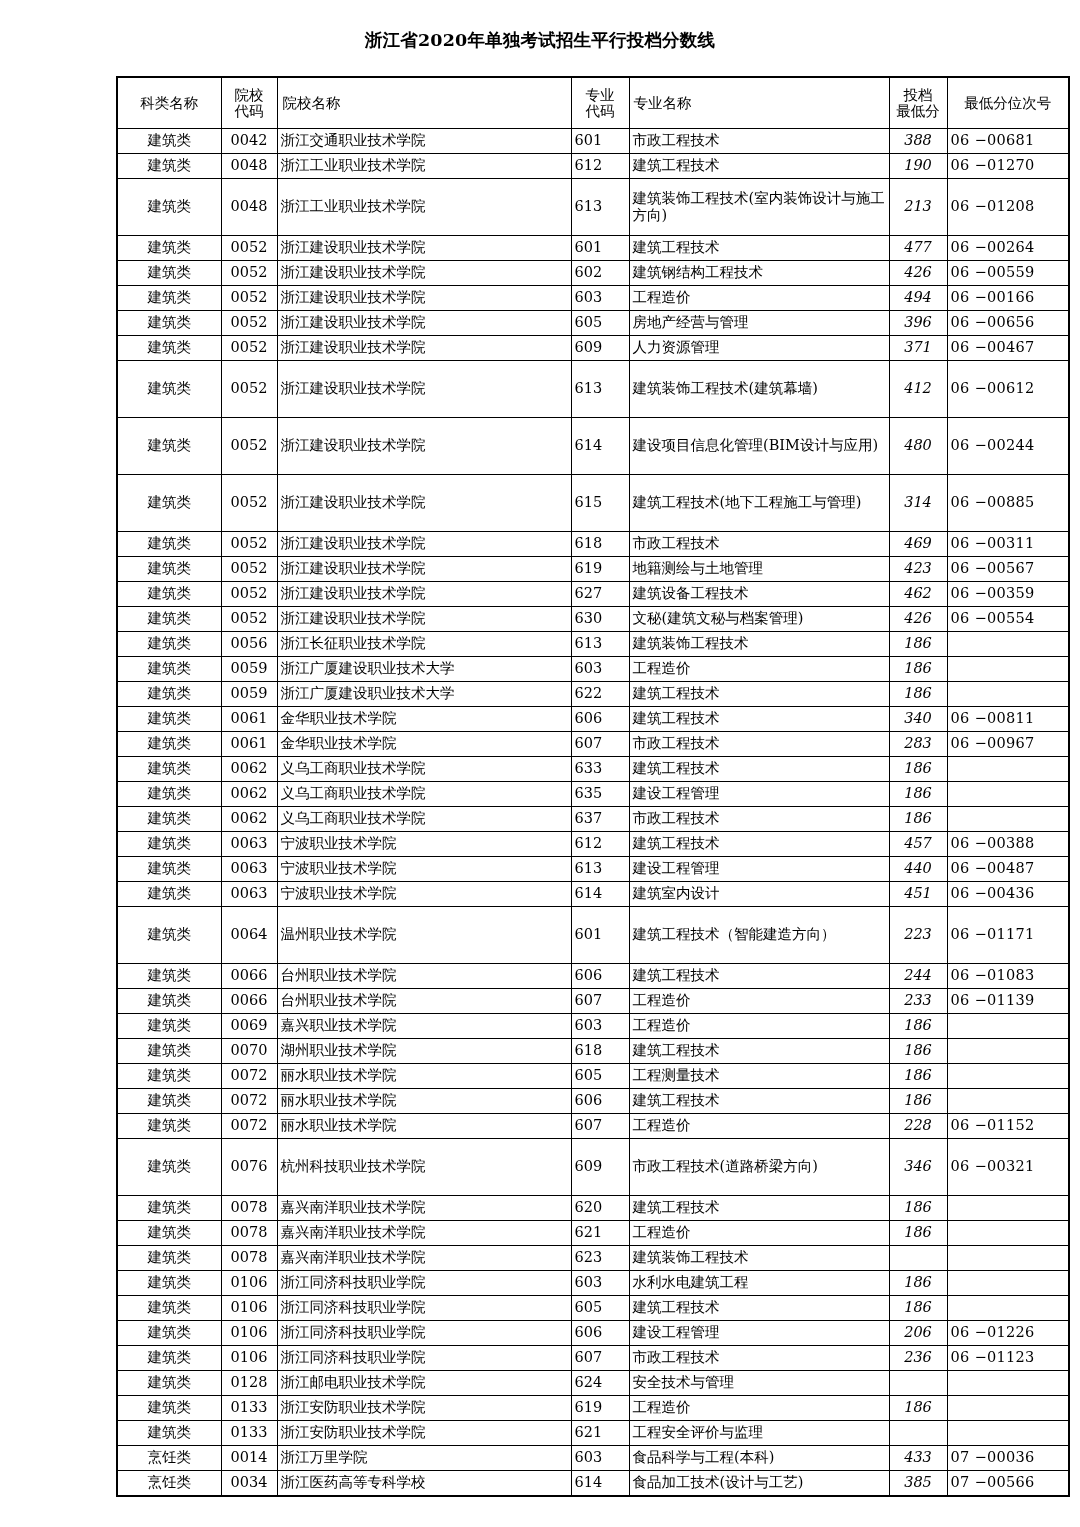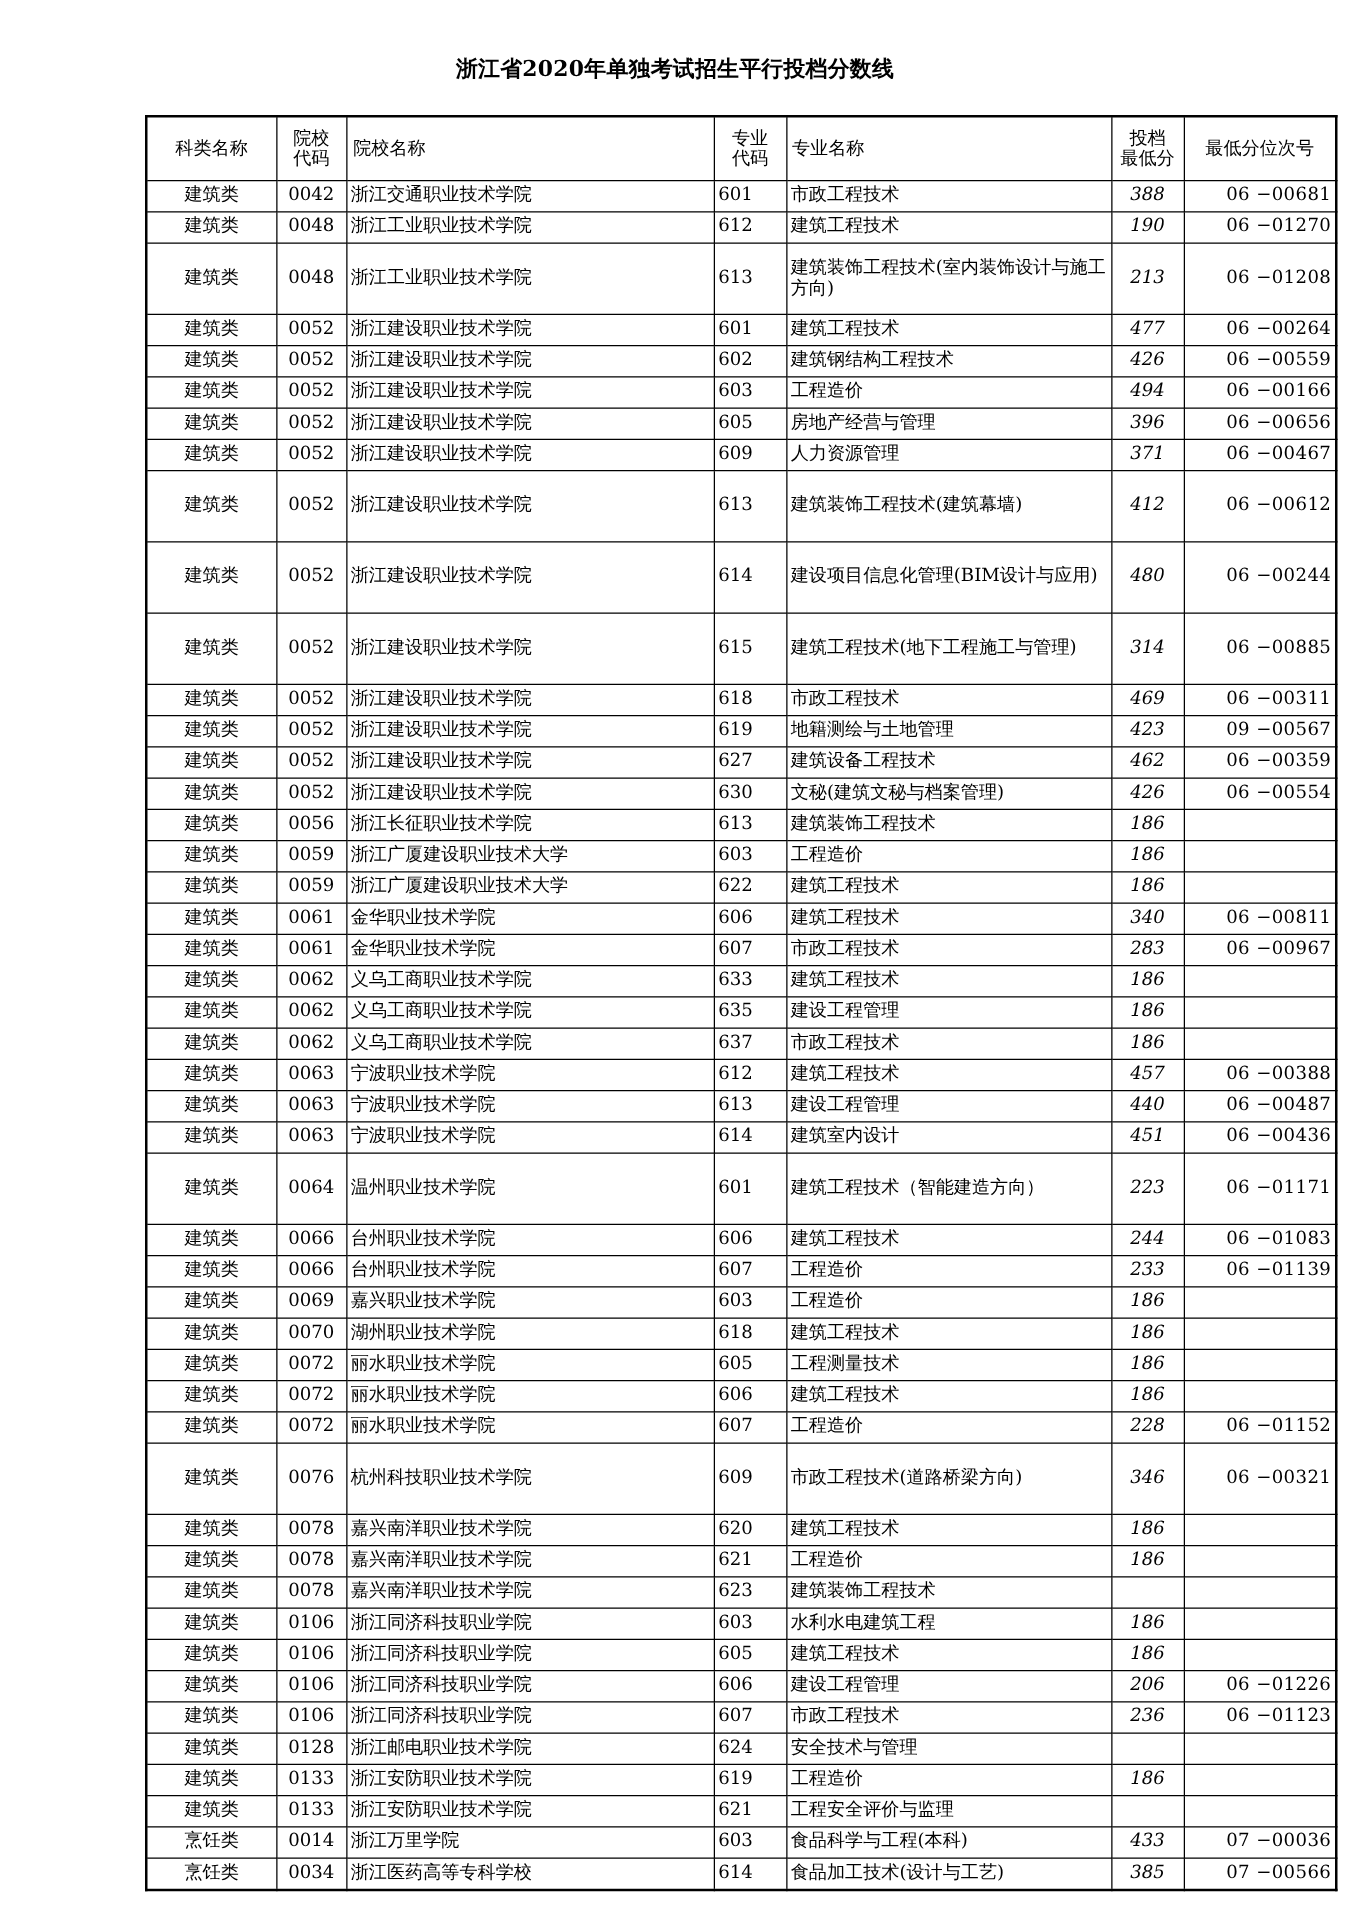--- a/index.html
+++ b/index.html
@@ -19,21 +19,21 @@
     position: relative;
     width: 1080px;
     height: 1527px;
     box-sizing: border-box;
   }
   .doc-title {
     text-align: center;
     font-size: 17.5px;
     font-weight: 700;
     letter-spacing: 0.2px;
-    padding-top: 46px;
+    padding-top: 30px;
     padding-bottom: 0;
     line-height: 1.2;
     font-family: "DejaVu Serif", "Liberation Serif", serif;
   }
   .table-wrap {
     margin: 25px auto 0 auto;
     width: 848px;
   }
   table.score-table {
     border-collapse: collapse;
@@ -68,21 +68,21 @@
   col.c-zymc     { width: 260px; }
   col.c-toudang  { width: 58px;  }
   col.c-weici    { width: 122px; }
 
   td.kelei   { text-align: center; }
   td.yxdm    { text-align: center; }
   td.yxmc    { text-align: left; padding-left: 5px; }
   td.zydm    { text-align: left; }
   td.zymc    { text-align: left; padding-left: 4px; }
   td.toudang { text-align: center; font-style: italic; }
-  td.weici   { text-align: right; letter-spacing: 0.3px; }
+  td.weici   { text-align: left; letter-spacing: 0.3px; }
 
   tbody tr { height: 25px; }
   tbody tr.tall { height: 57px; }
 
   .hdr-stack {
     display: block;
     line-height: 1.12;
   }
 </style>
 </head>
@@ -240,21 +240,21 @@
             <td class="toudang">469</td>
             <td class="weici">06 −00311</td>
           </tr>
           <tr>
             <td class="kelei">建筑类</td>
             <td class="yxdm">0052</td>
             <td class="yxmc">浙江建设职业技术学院</td>
             <td class="zydm">619</td>
             <td class="zymc">地籍测绘与土地管理</td>
             <td class="toudang">423</td>
-            <td class="weici">09 −00567</td>
+            <td class="weici">06 −00567</td>
           </tr>
           <tr>
             <td class="kelei">建筑类</td>
             <td class="yxdm">0052</td>
             <td class="yxmc">浙江建设职业技术学院</td>
             <td class="zydm">627</td>
             <td class="zymc">建筑设备工程技术</td>
             <td class="toudang">462</td>
             <td class="weici">06 −00359</td>
           </tr>

